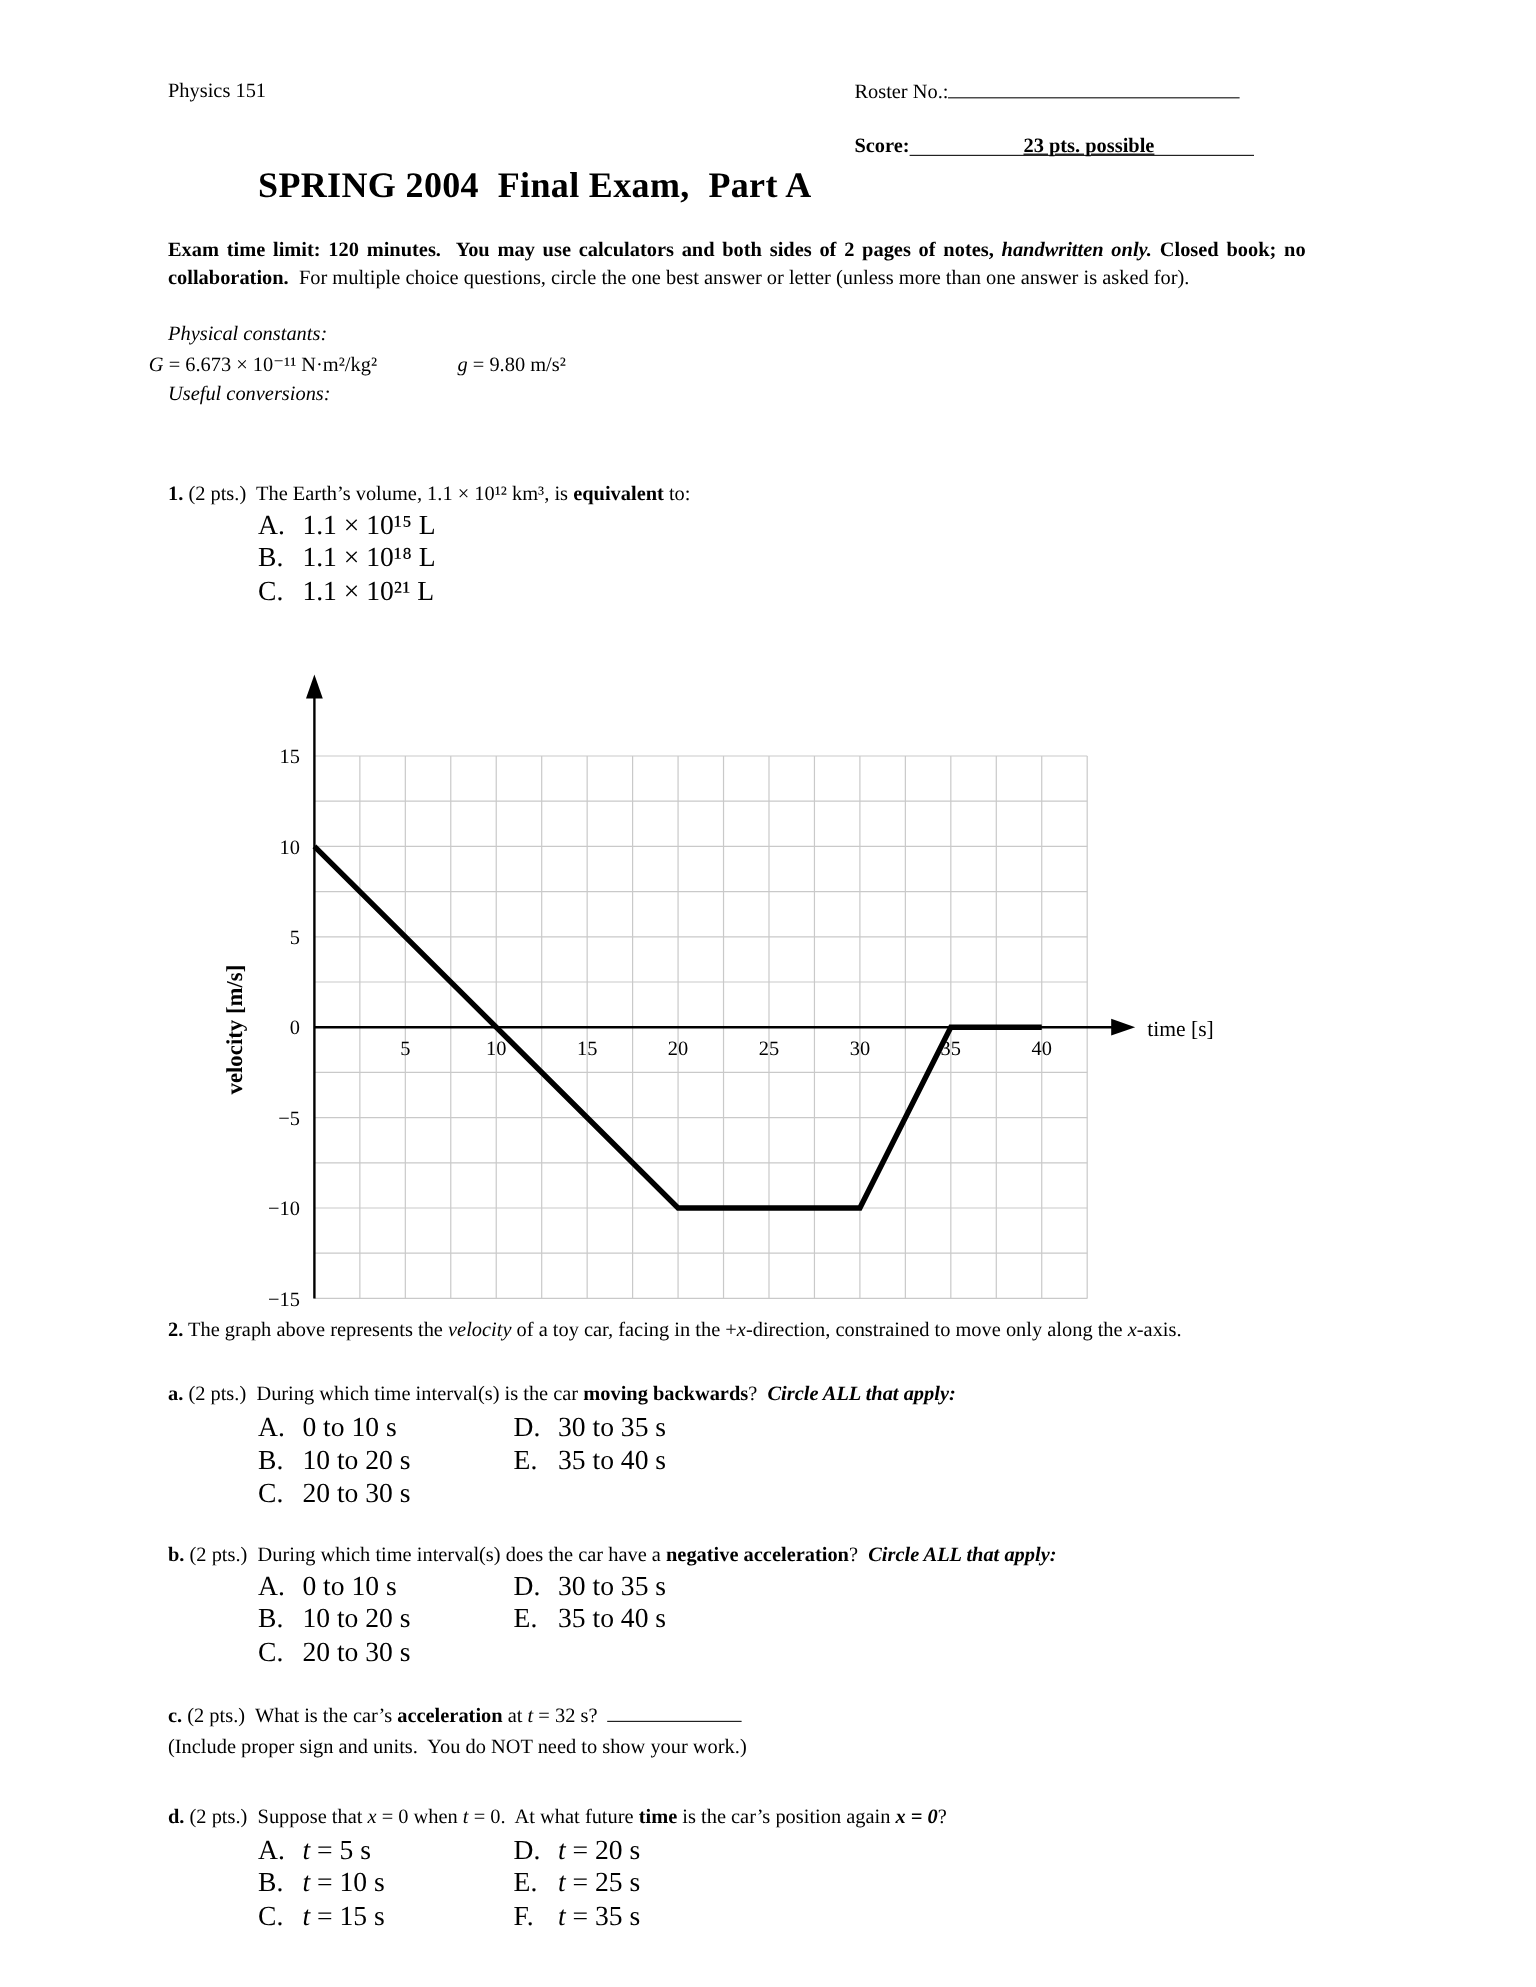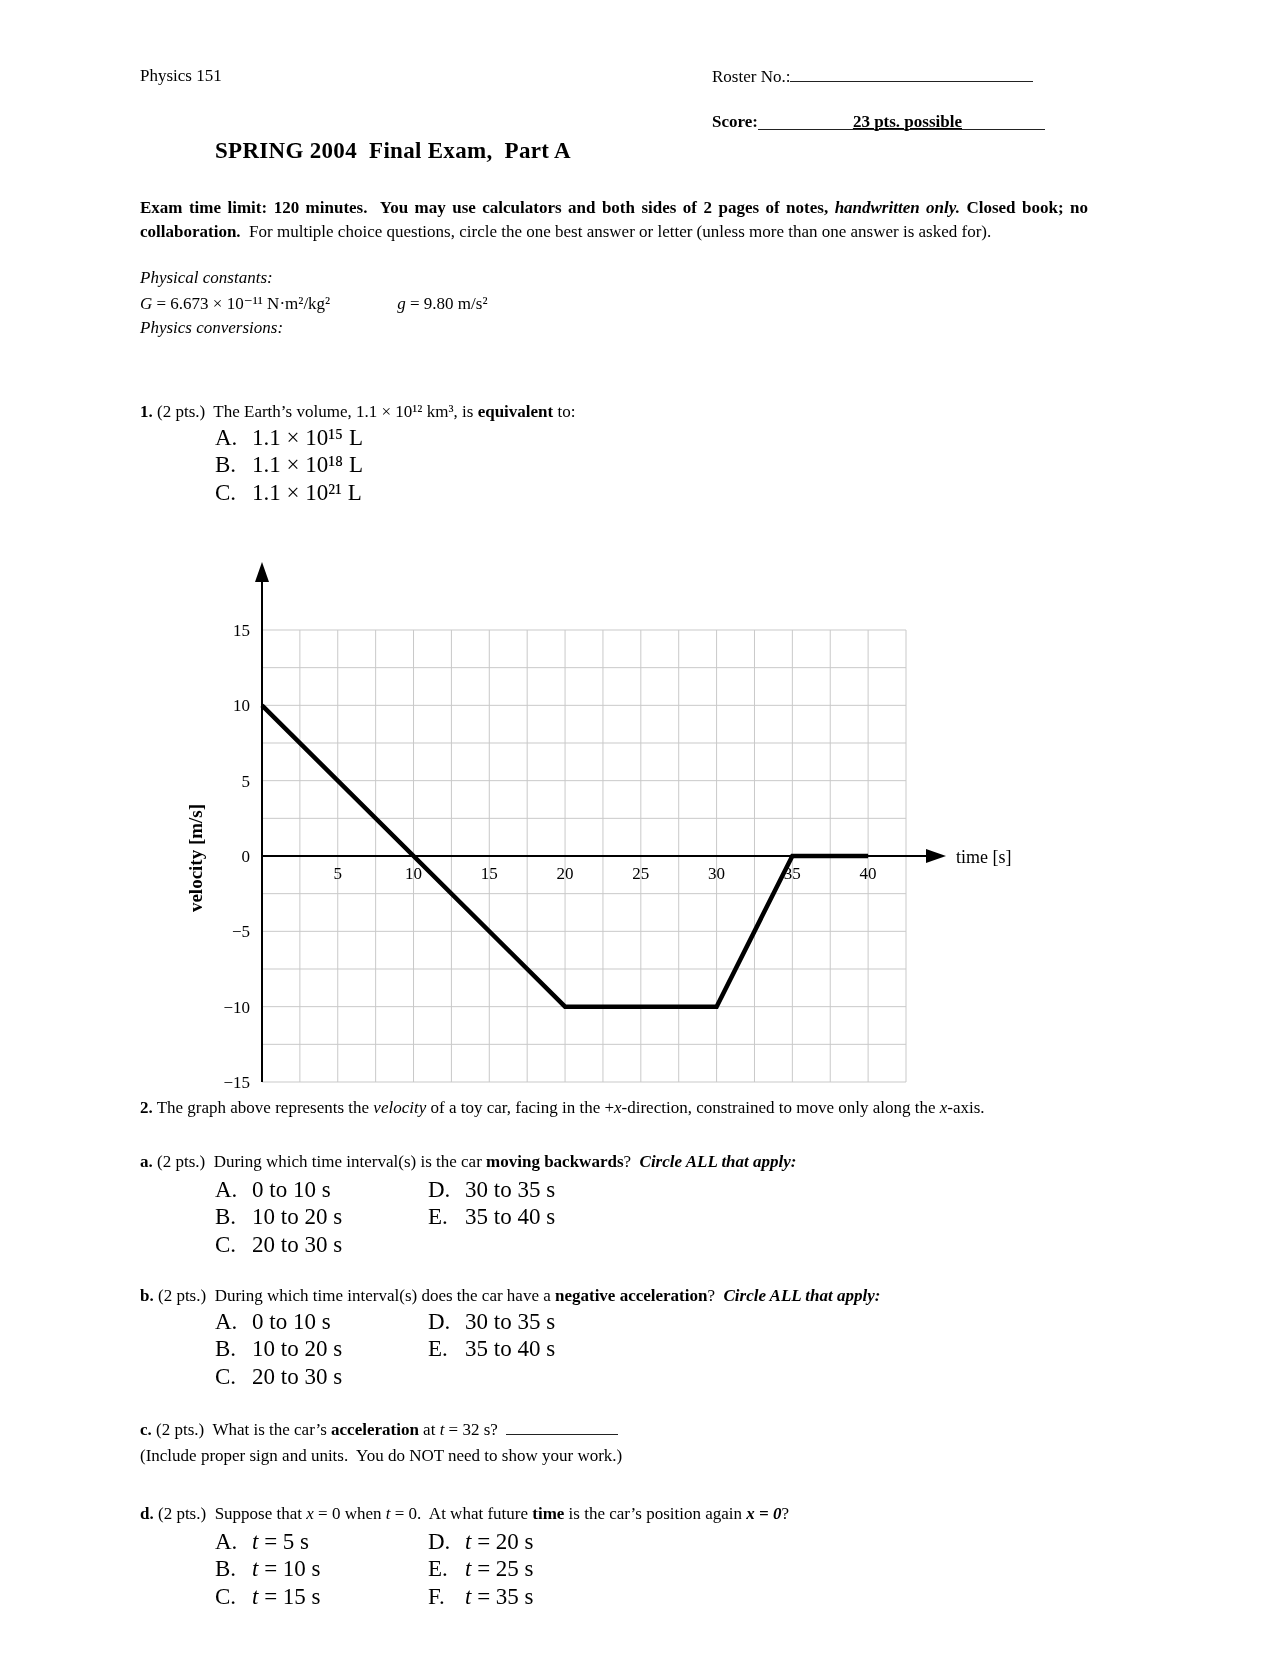--- a/index.html
+++ b/index.html
@@ -2,21 +2,21 @@
 <html><head>
 <meta charset="utf-8">
 <style>
   html,body{margin:0;padding:0;background:#e8e8e8;}
   #page{position:relative;width:1280px;height:1656px;background:#ffffff;margin:0 auto;
         font-family:"Liberation Serif","DejaVu Serif",serif;color:#000;overflow:hidden;}
   .abs{position:absolute;}
   .body-text{font-size:17px;line-height:24px;}
   .just{text-align:justify;}
   .rule{display:inline-block;border-bottom:1.6px solid #222;height:17px;vertical-align:baseline;}
-  #exam-title{font-size:23px;font-weight:bold;letter-spacing:.3px;text-align:center;}
+  #exam-title{font-size:30px;font-weight:bold;letter-spacing:.3px;text-align:center;}
   .ref-head{font-style:italic;font-size:17px;}
   .cc1{display:inline-block;min-width:253px;}
   .cc2{display:inline-block;min-width:247px;}
   .choice-col{font-size:23px;line-height:27.4px;}
   .ltr{display:inline-block;min-width:37px;}
   .score-text{font-weight:bold;font-size:17px;margin-left:12px;}
   .blank{display:inline-block;width:112px;border-bottom:1.6px solid #222;height:15px;}
   svg text{font-family:"Liberation Serif","DejaVu Serif",serif;}
 </style>
 </head>
@@ -32,25 +32,25 @@
 
   <div class="abs body-text" style="left:712px;top:110px;">
     <span style="font-weight:bold;">Score:</span><span class="rule" style="width:287px;text-align:center;height:19px;"><span class="score-text" style="text-decoration:underline;">23 pts. possible</span></span>
   </div>
 
   <div class="abs" id="exam-title" style="left:215px;top:138px;">SPRING 2004&nbsp; Final Exam,&nbsp; Part A</div>
 
   <div class="abs body-text just" style="left:140px;top:196px;width:948px;"><span style="font-weight: bold;">Exam time limit: 120 minutes.&nbsp; You may use calculators and both sides of 2 pages of notes, </span><span style="font-weight: bold; font-style: italic;">handwritten only.</span><span style="font-weight: bold;"> </span><span style="font-weight: bold;">Closed book; no collaboration.</span><span>&nbsp; For multiple choice questions, circle the one best answer or letter (unless more than one answer is asked for).</span></div>
 
   <div class="abs ref-head" style="left:140px;top:268px;">Physical constants:</div>
-  <div class="abs body-text" style="left:140px;top:292px;">
+  <div class="abs body-text" style="left:124px;top:292px;">
     <span class="cc1"><span style="font-style: italic;">G</span><span> = 6.673 × 10⁻¹¹ N·m²/kg²</span></span>
     <span><span style="font-style: italic;">g</span><span> = 9.80 m/s²</span></span>
   </div>
-  <div class="abs ref-head" style="left:140px;top:318px;">Physics conversions:</div>
+  <div class="abs ref-head" style="left:140px;top:318px;">Useful conversions:</div>
 
   <div class="abs body-text" style="left:140px;top:400px;width:948px;"><span style="font-weight: bold;">1.</span><span> (2 pts.)&nbsp; The Earth’s volume, 1.1 × 10¹² km³, is </span><span style="font-weight: bold;">equivalent</span><span> to:</span></div>
   <div class="abs choice-col" style="left:215px;top:424px;">
     <div><span class="ltr">A.</span><span>1.1 × 10¹⁵ L</span></div>
     <div><span class="ltr">B.</span><span>1.1 × 10¹⁸ L</span></div>
     <div><span class="ltr">C.</span><span>1.1 × 10²¹ L</span></div>
   </div>
 
   <svg id="vchart" class="abs" style="left:140px;top:552px;" width="900" height="540" viewBox="0 0 900 540">
       <g>

